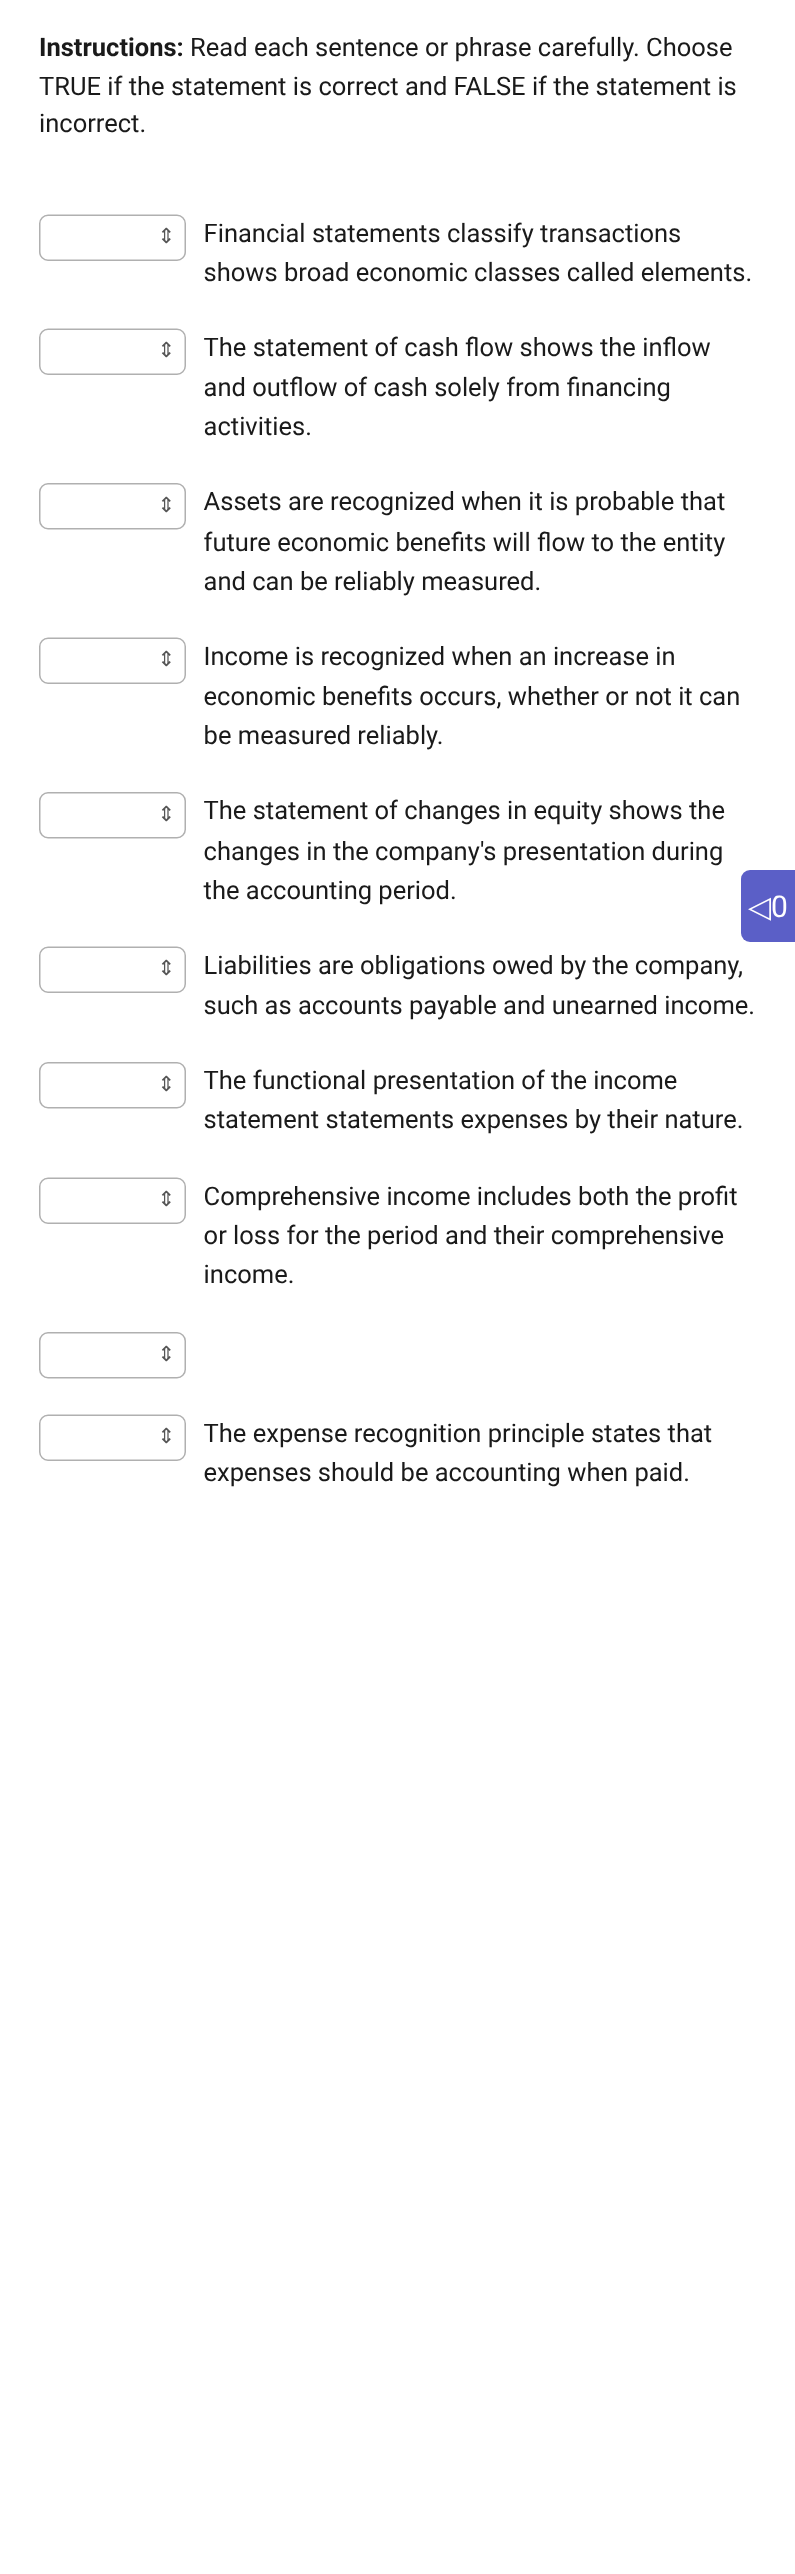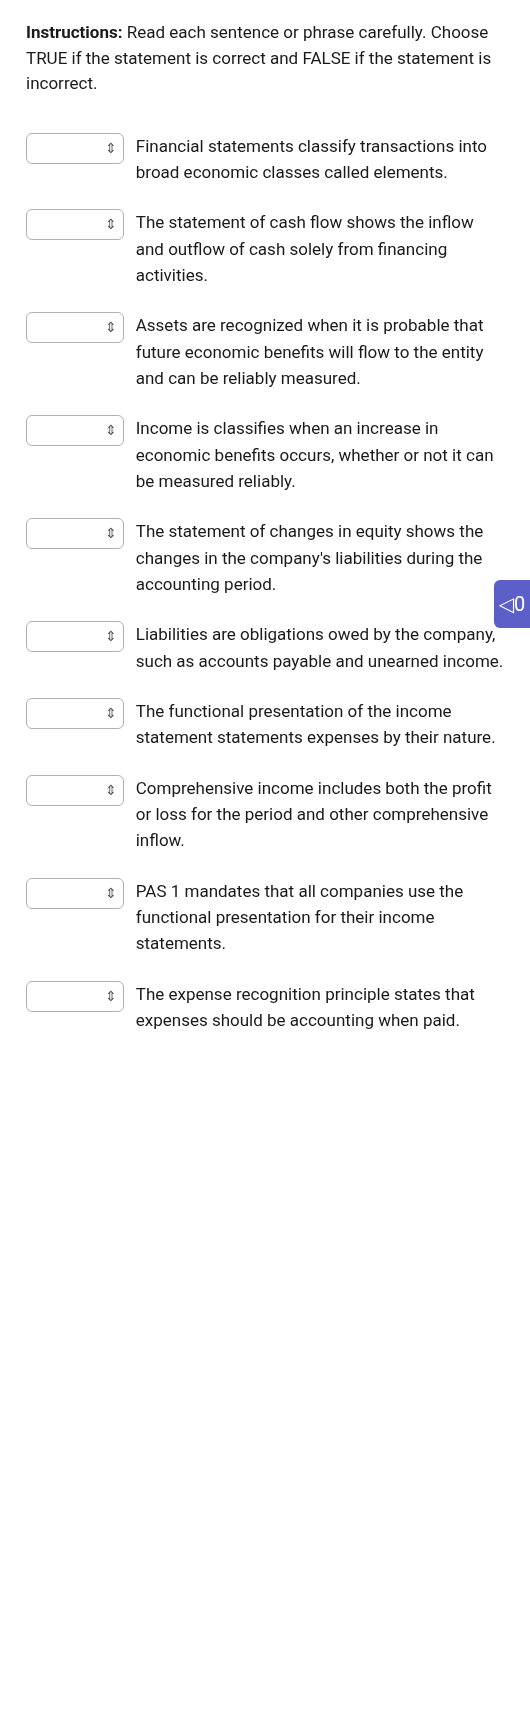--- a/index.html
+++ b/index.html
@@ -14,21 +14,21 @@
       width: 530px;
       min-height: 1716px;
       padding: 20px 26px;
       color: #1a1a1a;
       font-size: 17px;
       line-height: 1.5;
       position: relative;
     }
 
     .instructions {
-      margin-bottom: 34px;
+      margin-bottom: 44px;
     }
 
     .instructions-label {
       font-weight: 700;
     }
 
     .question-item {
       display: flex;
       align-items: flex-start;
       margin-bottom: 22px;
@@ -98,77 +98,76 @@
 <div class="instructions">
   <span class="instructions-label">Instructions:</span><span> Read each sentence or phrase carefully. Choose TRUE if the statement is correct and FALSE if the statement is incorrect.</span>
 </div>
 
 <div id="questions-container">
     <div class="question-item">
       <div class="question-select-wrapper">
         <select class="question-select"><option value=""></option><option value="true">TRUE</option><option value="false">FALSE</option></select>
         <span class="select-arrow">⇕</span>
       </div>
-      <span class="question-text">Financial statements classify transactions into broad economic classes called elements.</span>
+      <span class="question-text">Financial statements classify transactions shows broad economic classes called elements.</span>
     </div>
     <div class="question-item">
       <div class="question-select-wrapper">
         <select class="question-select"><option value=""></option><option value="true">TRUE</option><option value="false">FALSE</option></select>
         <span class="select-arrow">⇕</span>
       </div>
       <span class="question-text">The statement of cash flow shows the inflow and outflow of cash solely from financing activities.</span>
     </div>
     <div class="question-item">
       <div class="question-select-wrapper">
         <select class="question-select"><option value=""></option><option value="true">TRUE</option><option value="false">FALSE</option></select>
         <span class="select-arrow">⇕</span>
       </div>
       <span class="question-text">Assets are recognized when it is probable that future economic benefits will flow to the entity and can be reliably measured.</span>
     </div>
     <div class="question-item">
       <div class="question-select-wrapper">
         <select class="question-select"><option value=""></option><option value="true">TRUE</option><option value="false">FALSE</option></select>
         <span class="select-arrow">⇕</span>
       </div>
-      <span class="question-text">Income is classifies when an increase in economic benefits occurs, whether or not it can be measured reliably.</span>
+      <span class="question-text">Income is recognized when an increase in economic benefits occurs, whether or not it can be measured reliably.</span>
     </div>
     <div class="question-item">
       <div class="question-select-wrapper">
         <select class="question-select"><option value=""></option><option value="true">TRUE</option><option value="false">FALSE</option></select>
         <span class="select-arrow">⇕</span>
       </div>
-      <span class="question-text">The statement of changes in equity shows the changes in the company's liabilities during the accounting period.</span>
+      <span class="question-text">The statement of changes in equity shows the changes in the company's presentation during the accounting period.</span>
     </div>
     <div class="question-item">
       <div class="question-select-wrapper">
         <select class="question-select"><option value=""></option><option value="true">TRUE</option><option value="false">FALSE</option></select>
         <span class="select-arrow">⇕</span>
       </div>
       <span class="question-text">Liabilities are obligations owed by the company, such as accounts payable and unearned income.</span>
     </div>
     <div class="question-item">
       <div class="question-select-wrapper">
         <select class="question-select"><option value=""></option><option value="true">TRUE</option><option value="false">FALSE</option></select>
         <span class="select-arrow">⇕</span>
       </div>
       <span class="question-text">The functional presentation of the income statement statements expenses by their nature.</span>
     </div>
     <div class="question-item">
       <div class="question-select-wrapper">
         <select class="question-select"><option value=""></option><option value="true">TRUE</option><option value="false">FALSE</option></select>
         <span class="select-arrow">⇕</span>
       </div>
-      <span class="question-text">Comprehensive income includes both the profit or loss for the period and other comprehensive inflow.</span>
+      <span class="question-text">Comprehensive income includes both the profit or loss for the period and their comprehensive income.</span>
     </div>
     <div class="question-item">
       <div class="question-select-wrapper">
         <select class="question-select"><option value=""></option><option value="true">TRUE</option><option value="false">FALSE</option></select>
         <span class="select-arrow">⇕</span>
       </div>
-      <span class="question-text">PAS 1 mandates that all companies use the functional presentation for their income statements.</span>
     </div>
     <div class="question-item">
       <div class="question-select-wrapper">
         <select class="question-select"><option value=""></option><option value="true">TRUE</option><option value="false">FALSE</option></select>
         <span class="select-arrow">⇕</span>
       </div>
       <span class="question-text">The expense recognition principle states that expenses should be accounting when paid.</span>
     </div>
   </div>
 

